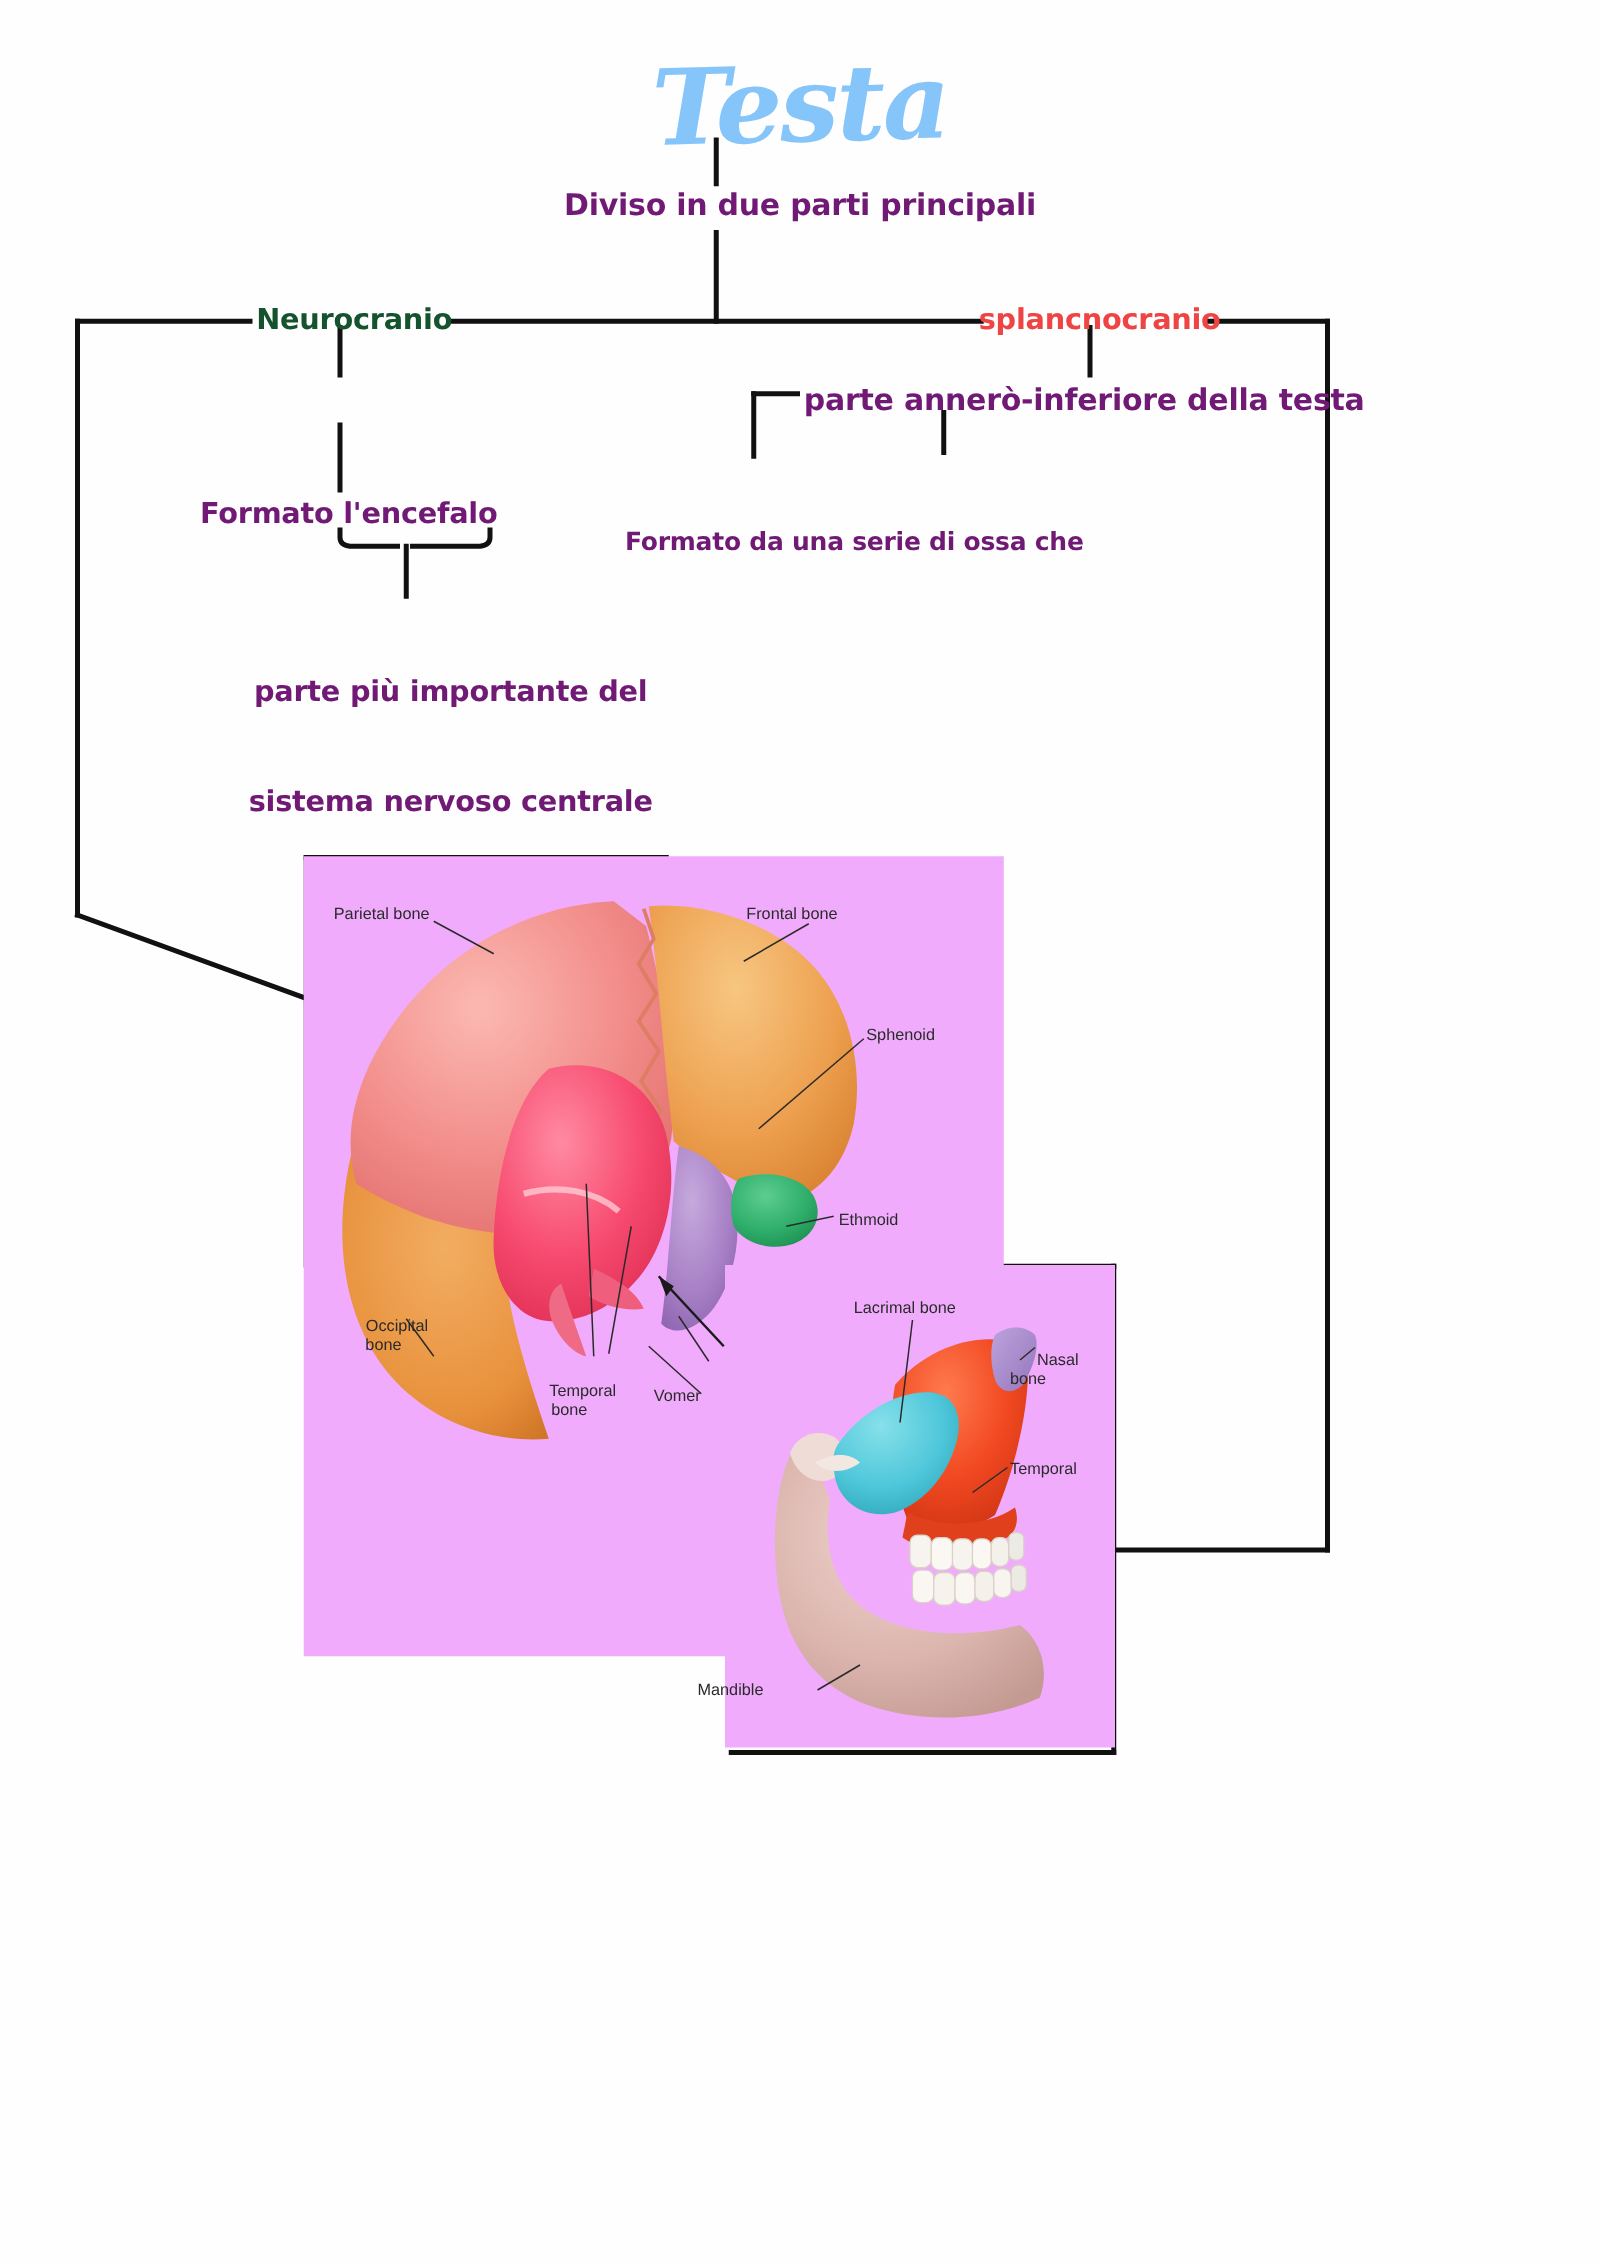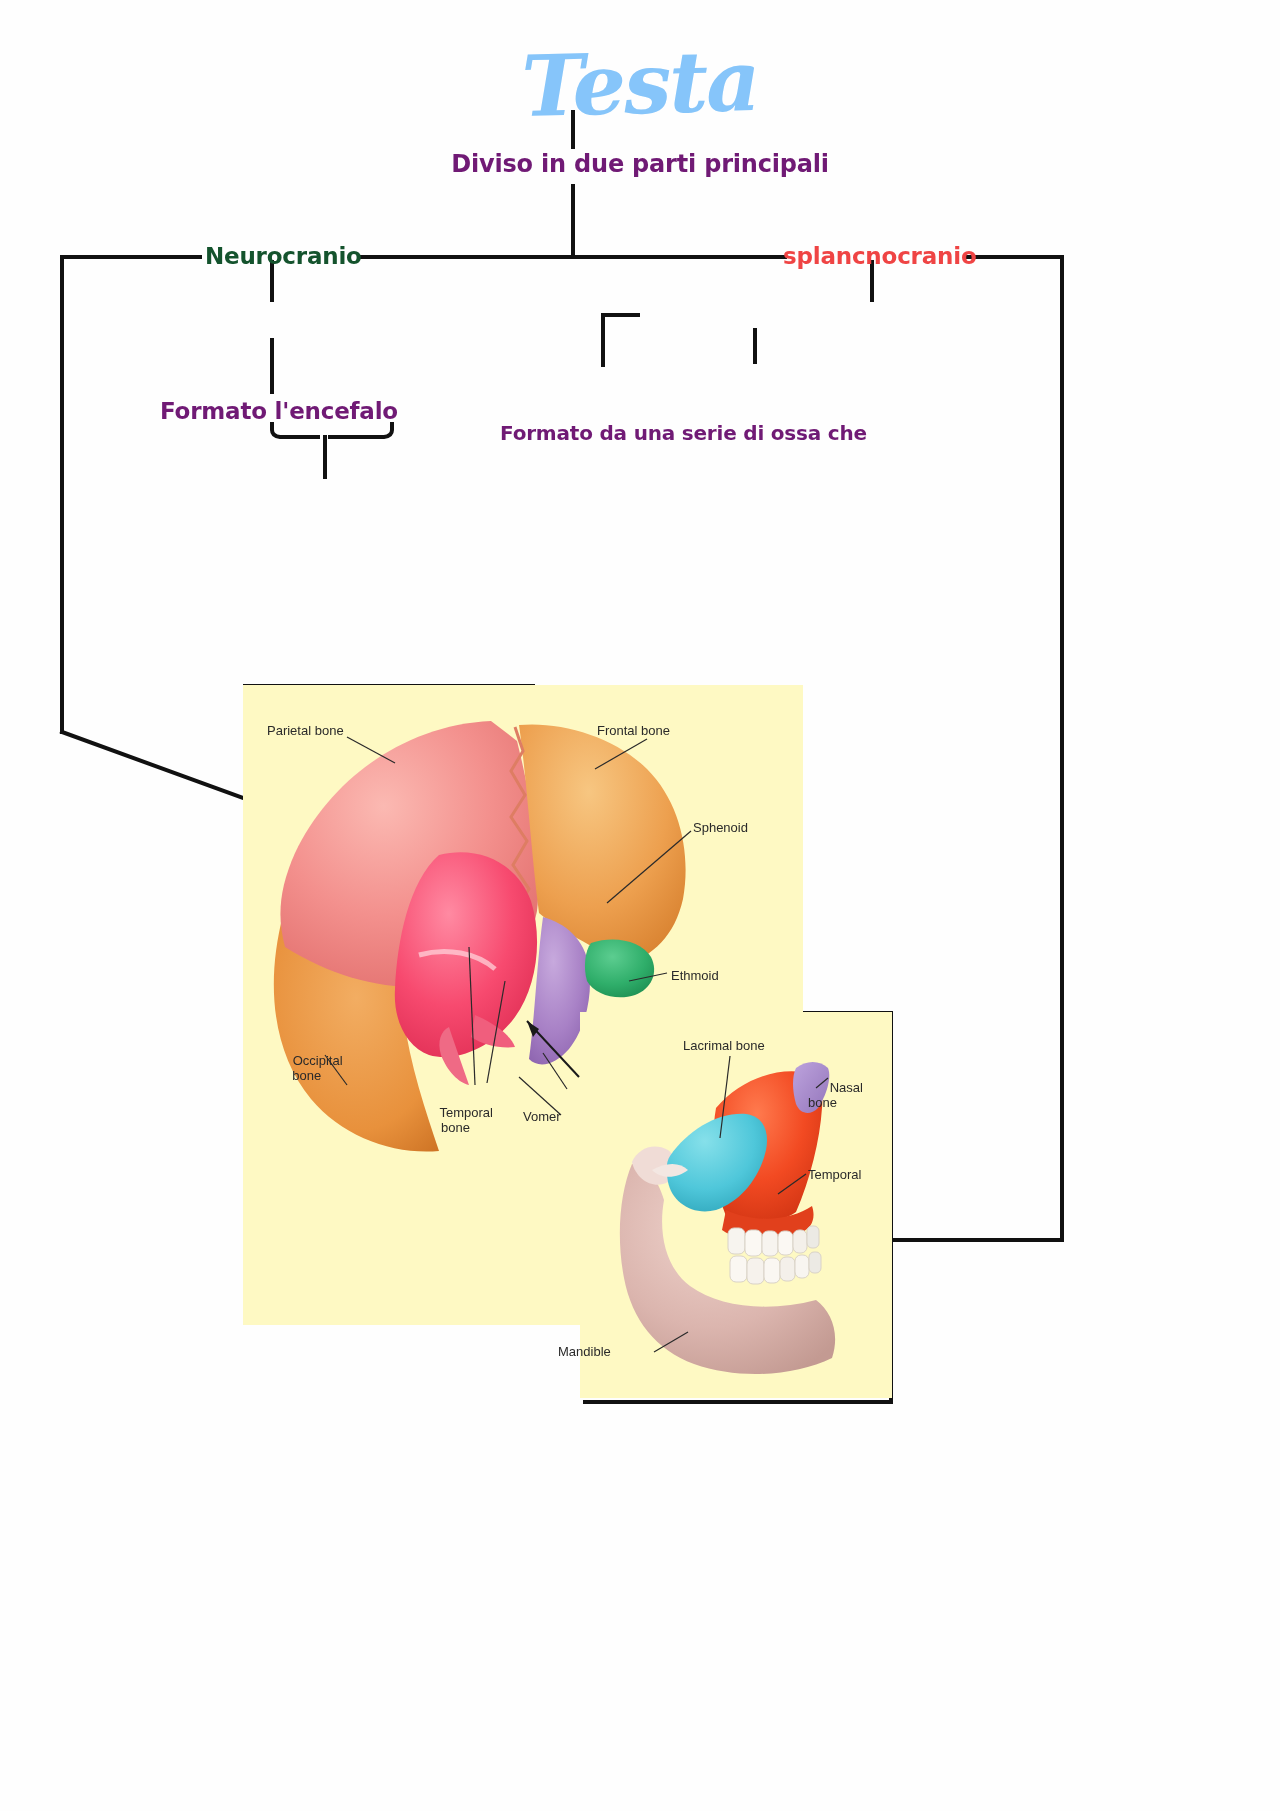--- a/index.html
+++ b/index.html
@@ -83,21 +83,21 @@
   }
   
   #connectors {
     position: absolute; left: 0; top: 0;
     width: 1280px; height: 1811px;
     pointer-events: none;
   }
   
   .panel {
     position: absolute;
-    background: #fef9c3;
+    background: #f0abfc;
   }
   #panel-neuro { left: 243px; top: 685px; width: 560px; height: 640px; }
   #panel-splanc { left: 580px; top: 1012px; width: 312px; height: 386px; }
   .anat-label {
     position: absolute;
     font-family: "Liberation Sans", sans-serif;
     font-size: 13px;
     color: #2a2a2a;
     white-space: pre;
     line-height: 1.2;
@@ -156,21 +156,26 @@
 
   <div id="lbl-subtitle" class="node-label hand">Diviso in due parti principali</div>
 
   <div id="lbl-neuro" class="node-label hand">Neurocranio</div>
 
   <div id="lbl-splanc" class="node-label hand">splancnocranio</div>
 
 
   <div id="lbl-protegge" class="node-label hand">Formato l'encefalo</div>
 
-
+  <div id="lbl-importante" class="node-label hand">
+    <div>parte più importante del</div>
+    <div>sistema nervoso centrale</div>
+  </div>
+
+  <div id="lbl-antero" class="node-label hand">parte annerò-inferiore della testa</div>
 
   <div id="lbl-formato" class="node-label hand">
     <div>Formato da una serie di ossa che</div>
   </div>
 
   <div class="panel" id="panel-neuro">
     <svg class="anat-svg" width="560" height="640" viewBox="0 0 560 640">
       <defs>
         <radialGradient id="gPar" cx="40%" cy="32%" r="75%">
           <stop offset="0%" stop-color="#fbb9b2"></stop>

